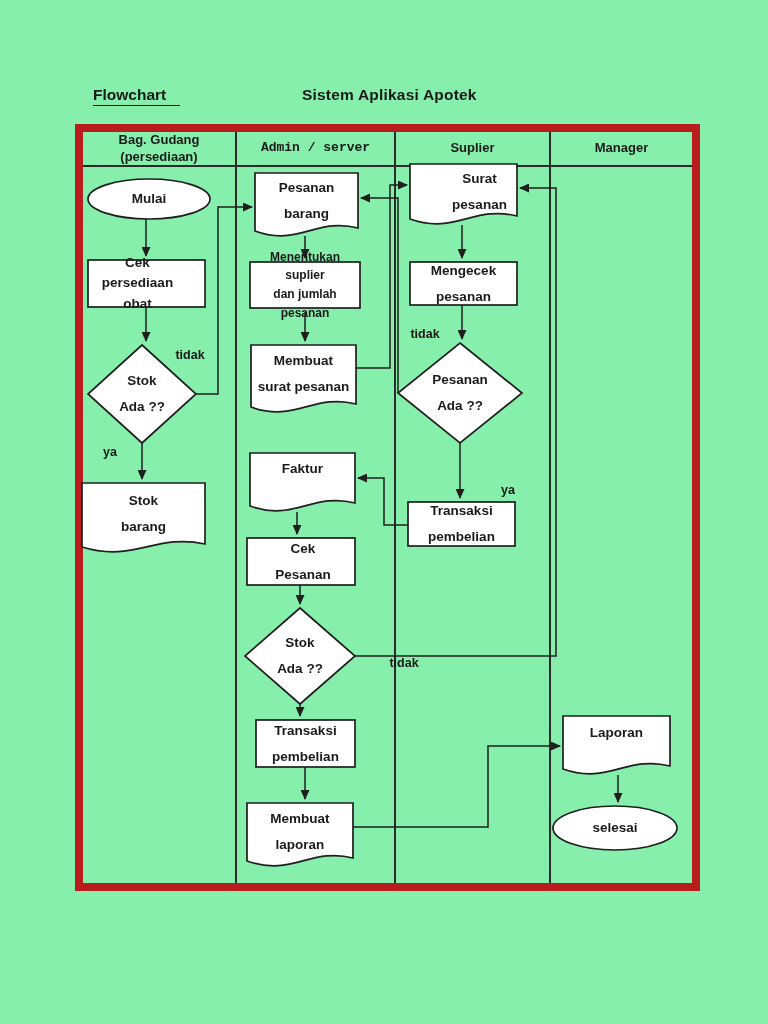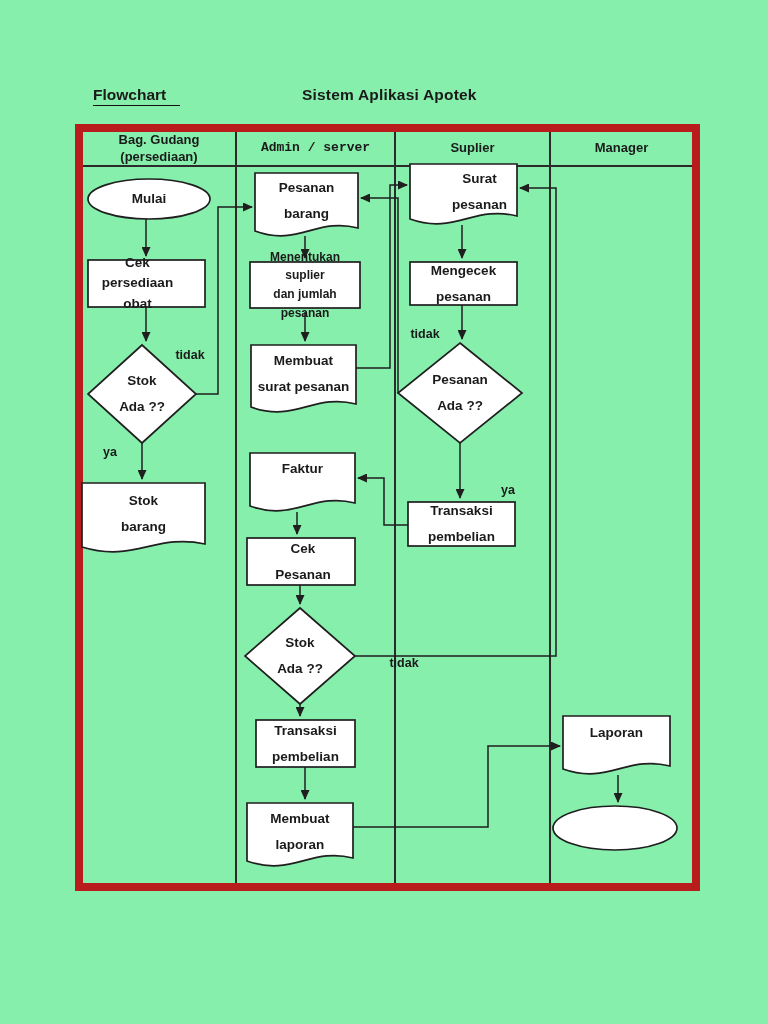--- a/index.html
+++ b/index.html
@@ -122,20 +122,21 @@
   <div class="lbl" style="left:410px;top:167px;width:107px;height:50px;padding-left:16px;">Surat
 pesanan</div>
   <div class="lbl" style="left:410px;top:262px;width:107px;height:43px;">Mengecek
 pesanan</div>
   <div class="lbl" style="left:410px;top:367px;width:100px;height:52px;">Pesanan
 Ada ??</div>
   <div class="lbl" style="left:408px;top:502px;width:107px;height:44px;">Transaksi
 pembelian</div>
 
   <div class="lbl" style="left:563px;top:716px;width:107px;height:34px;">Laporan</div>
+  <div class="lbl" style="left:553px;top:806px;width:124px;height:44px;">selesai</div>
 
   <div class="lbl edge-lbl" style="left:167px;top:347px;width:46px;height:16px;">tidak</div>
   <div class="lbl edge-lbl" style="left:97px;top:444px;width:26px;height:16px;">ya</div>
   <div class="lbl edge-lbl" style="left:402px;top:326px;width:46px;height:16px;">tidak</div>
   <div class="lbl edge-lbl" style="left:495px;top:482px;width:26px;height:16px;">ya</div>
   <div class="lbl edge-lbl" style="left:381px;top:655px;width:46px;height:16px;">tidak</div>
 
 </div>
 
 </body></html>

